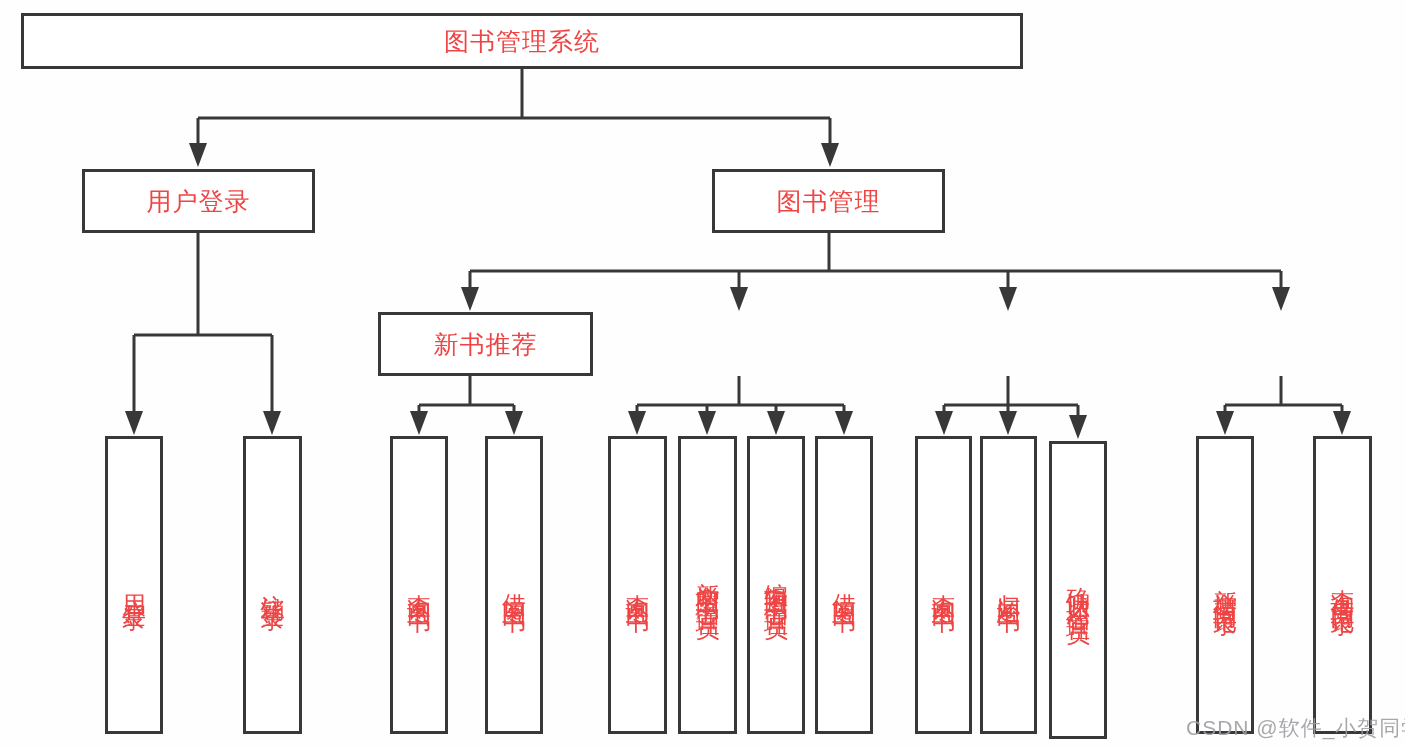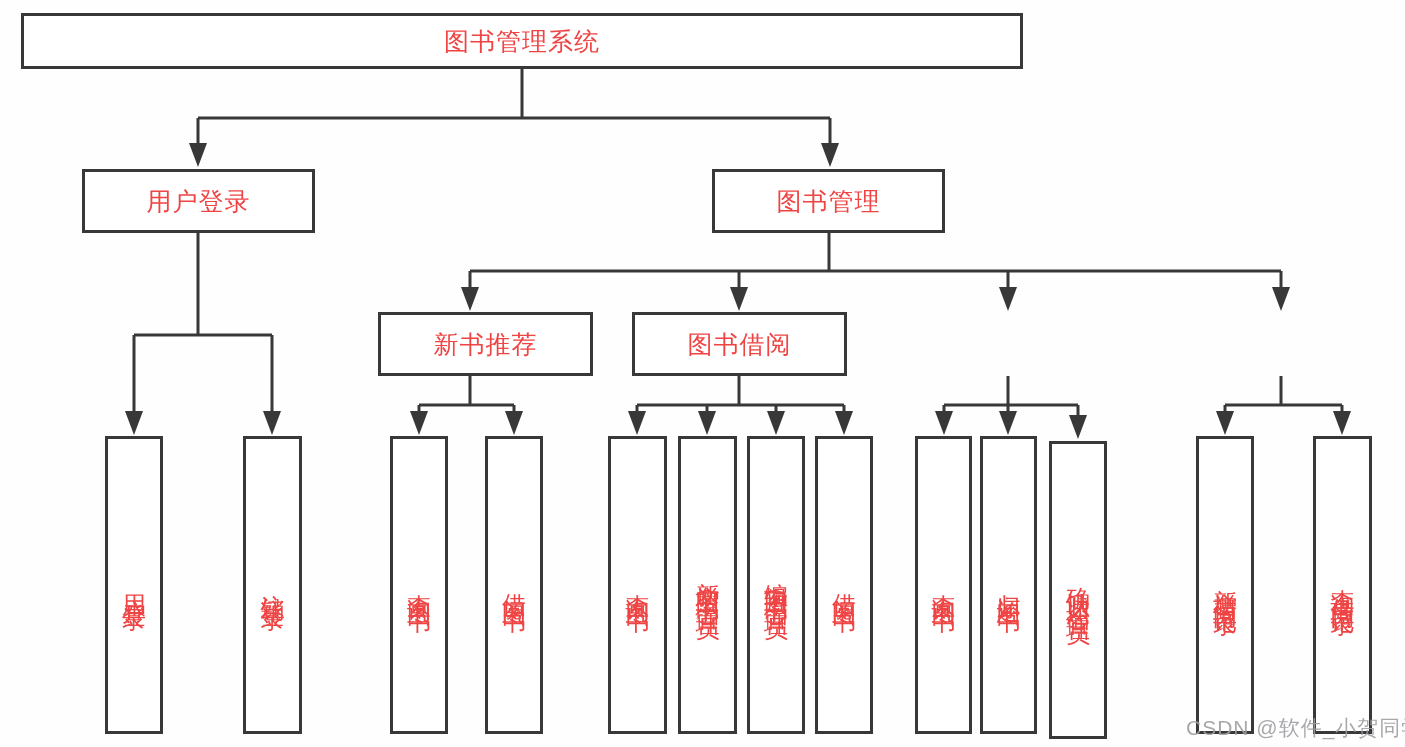--- a/index.html
+++ b/index.html
@@ -94,21 +94,20 @@
       <polygon points="1333,411 1351,411 1342,435"></polygon>
     </g>
   </svg>
 
   <div class="hbox" style="left:21px; top:13px; width:1002px; height:56px;">图书管理系统</div>
 
   <div class="hbox" style="left:82px; top:169px; width:233px; height:64px;">用户登录</div>
   <div class="hbox" style="left:712px; top:169px; width:233px; height:64px;">图书管理</div>
 
   <div class="hbox" style="left:363px; top:312px; width:215px; height:64px;margin-left:15px;">新书推荐</div>
-  <div class="hbox" style="left:632px; top:312px; width:215px; height:64px;">图书借阅</div>
 
   <div class="vbox" style="left:105px; top:436px; width:58px; height:298px;">
     <span class="vlabel">用户登录</span>
   </div>
   <div class="vbox" style="left:243px; top:436px; width:59px; height:298px;">
     <span class="vlabel">注销登录</span>
   </div>
 
   <div class="vbox" style="left:390px; top:436px; width:58px; height:298px;">
     <span class="vlabel">查询图书</span>

